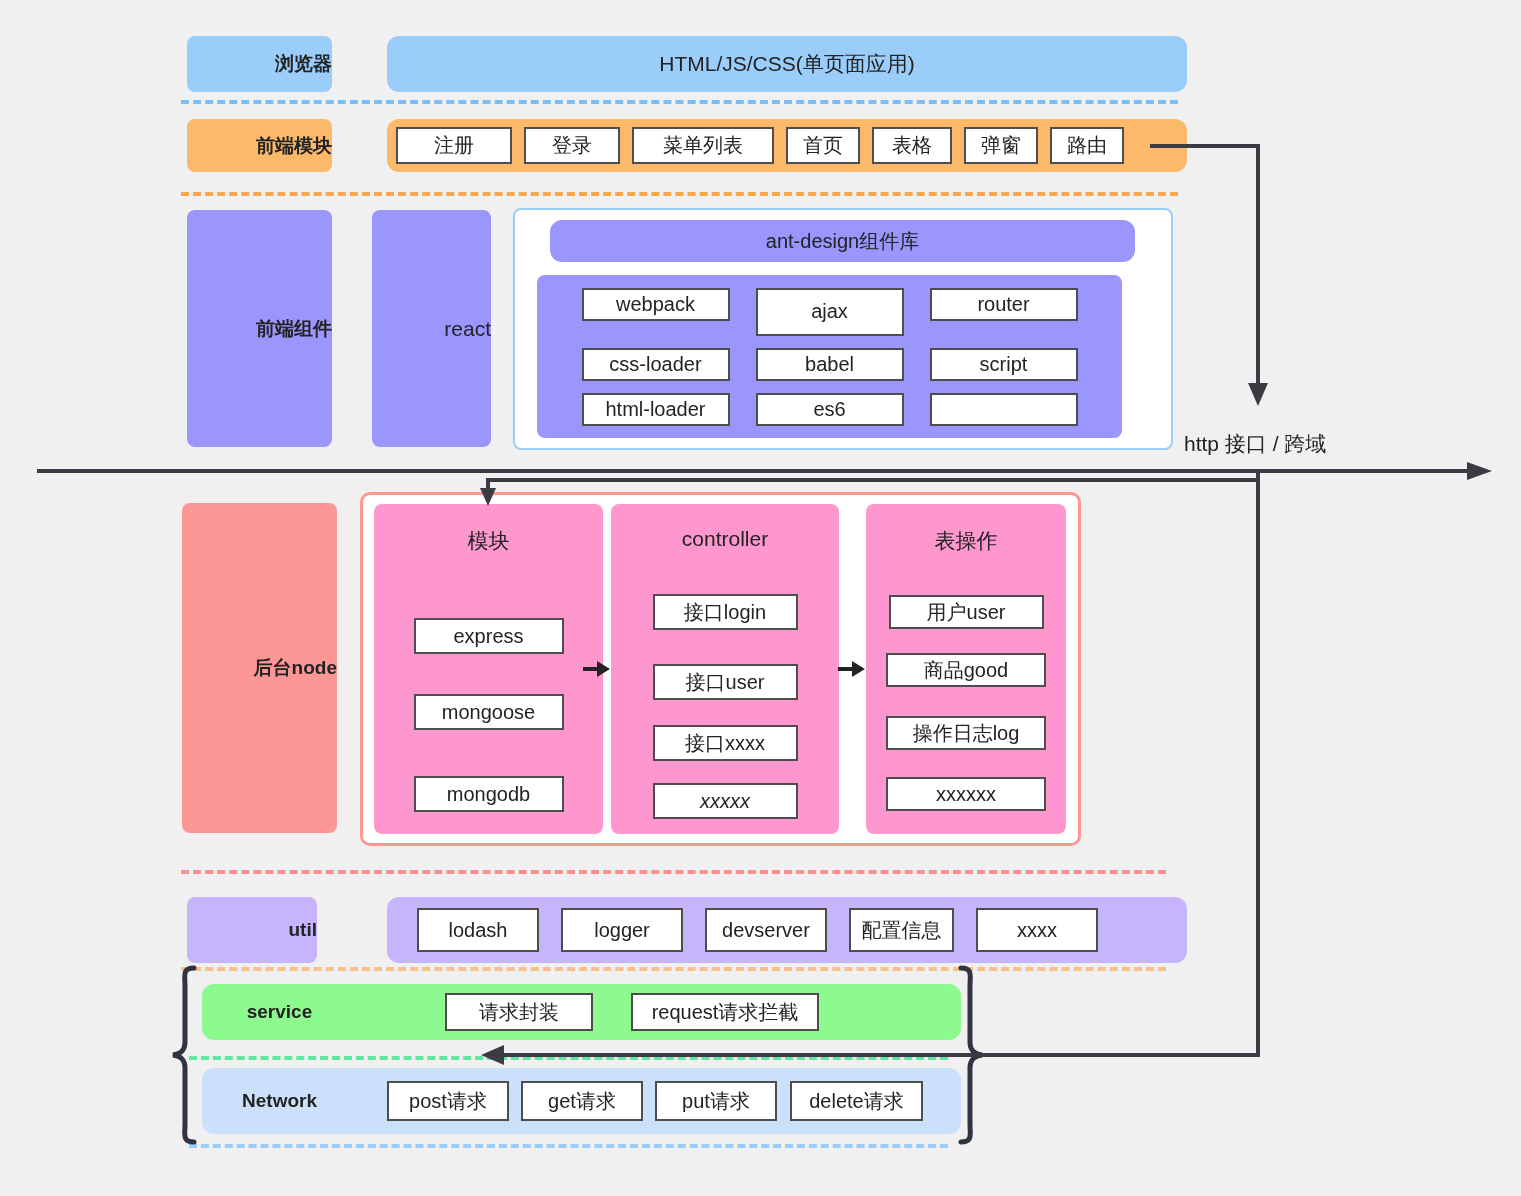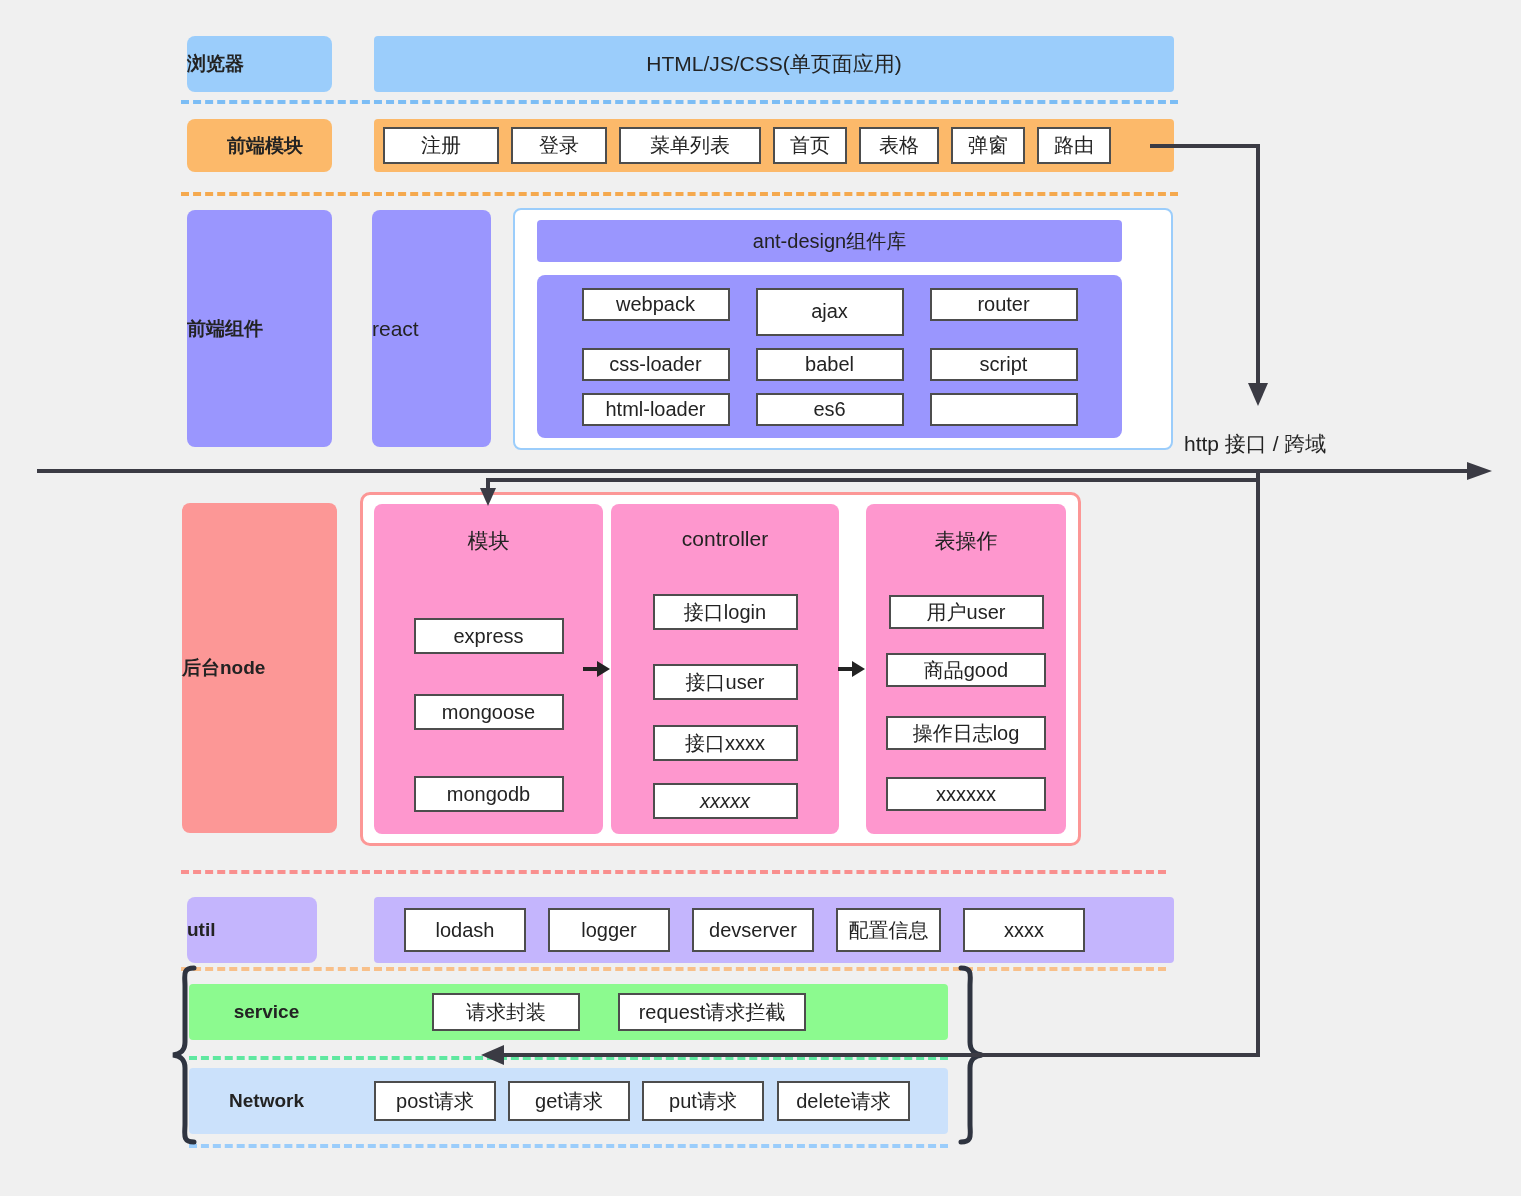--- a/index.html
+++ b/index.html
@@ -8,26 +8,26 @@
     background:#f0f0f0;
     font-family:"Liberation Sans","DejaVu Sans",sans-serif;
     position:relative;
     overflow:hidden;
     color:#232323;
   }
   .abs{position:absolute;box-sizing:border-box;}
   
   .pill{
     border-radius:8px;
-    display:flex;align-items:center;justify-content:flex-start;
+    display:flex;align-items:center;justify-content:flex-end;
     font-weight:bold;font-size:19px;color:#232323;
   }
   .band{
-    border-radius:4px;
-    display:flex;align-items:center;
+    border-radius:12px;
+    display:flex;align-items:center;margin-left:13px;
   }
   .wbox{
     background:#ffffff;
     border:2px solid #4d4d4d;
     display:flex;align-items:center;justify-content:center;
     font-size:20px;color:#232323;
     box-sizing:border-box;
   }
   .sectitle{
     width:100%;text-align:center;font-size:21px;color:#232323;

